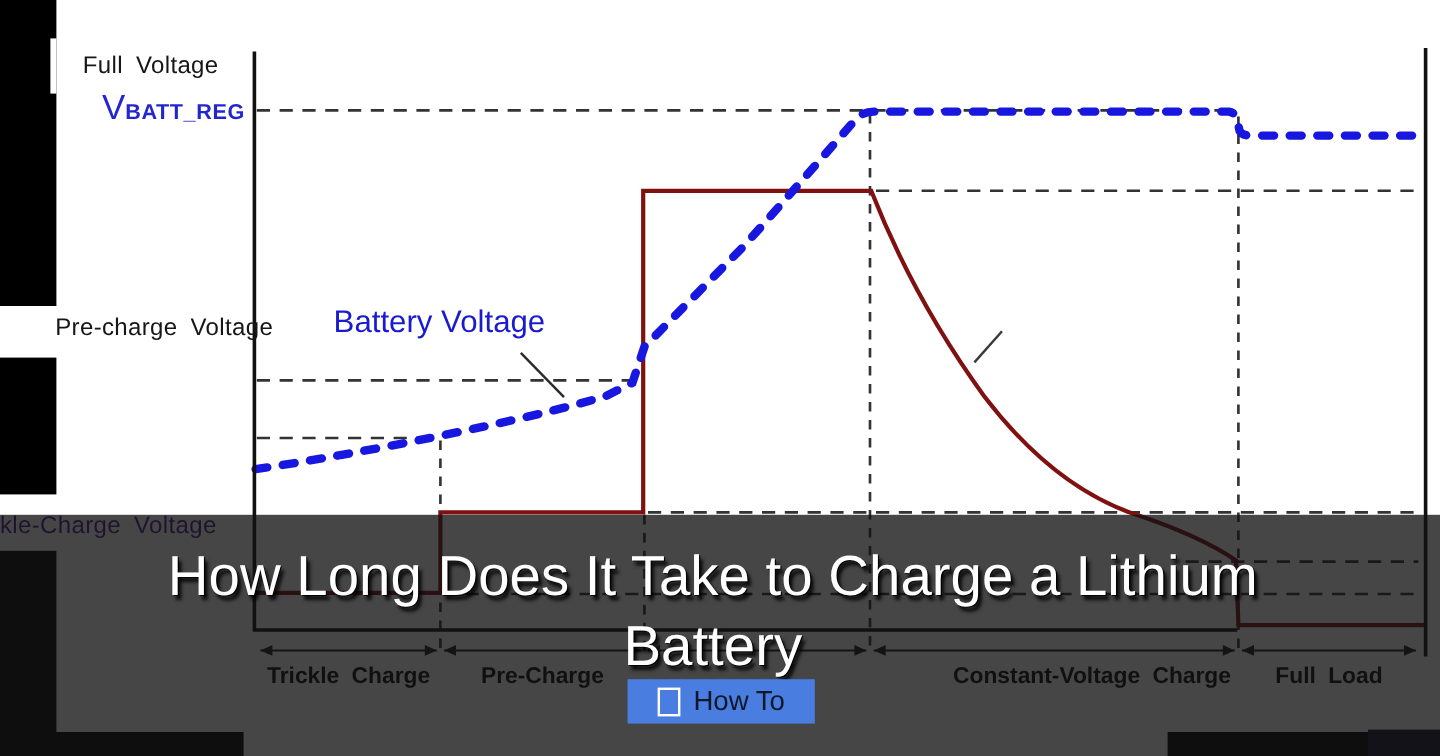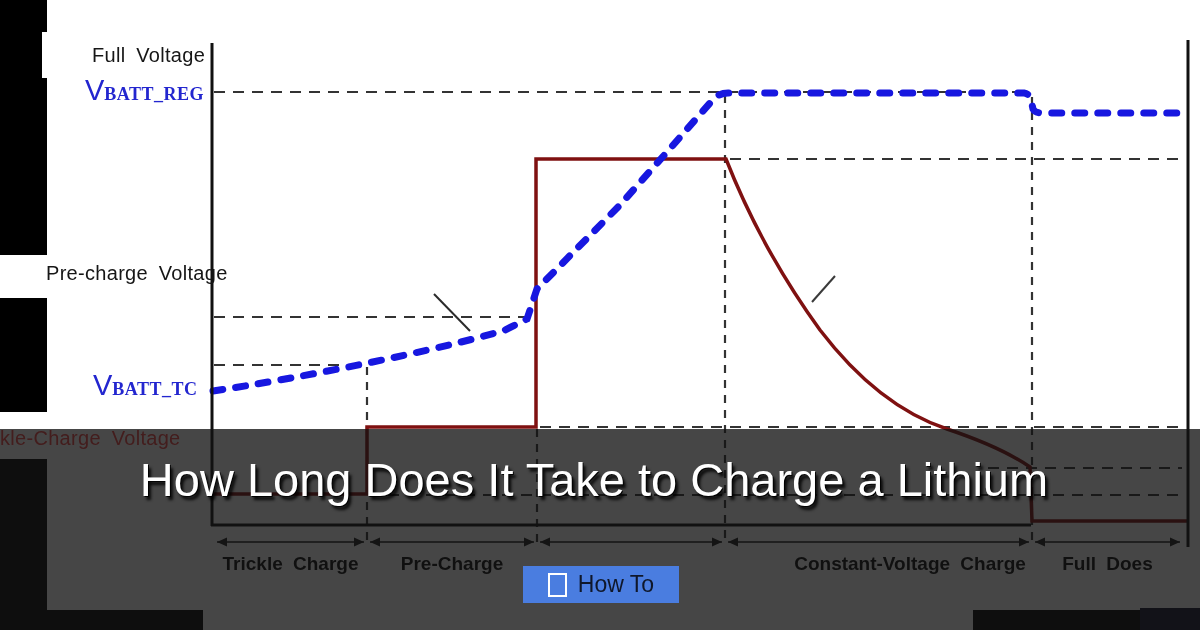--- a/index.html
+++ b/index.html
@@ -3,21 +3,21 @@
 <meta charset="utf-8">
 <style>
   html,body{margin:0;padding:0;background:#000;}
   #stage{position:relative;width:1200px;height:630px;background:#ffffff;overflow:hidden;
          font-family:"Liberation Sans", sans-serif;}
   #chart-svg{position:absolute;left:0;top:0;z-index:1;}
   .lbl{position:absolute;z-index:1;white-space:nowrap;}
   .axis-lbl{color:#161616;font-size:20px;font-weight:500;letter-spacing:0.3px;word-spacing:5px;}
   .vlbl{color:#2326cf;font-weight:500;}
   .vlbl .vmain{font-size:29px;}
-  .vlbl .vsub{font-size:18px;font-weight:600;letter-spacing:0.5px;font-family:Liberation Serif, serif;}
+  .vlbl .vsub{font-size:18px;font-weight:600;letter-spacing:0.5px;}
   .curve-lbl-blue{color:#1a1ad0;font-size:26px;}
   .curve-lbl-red{color:#8c1616;font-size:25px;}
   #frames{position:absolute;left:0;top:0;width:100%;height:100%;z-index:2;pointer-events:none;}
   #frames div{position:absolute;}
   #phase-labels{position:absolute;left:0;top:0;width:100%;height:100%;z-index:1;padding-left:45px;}
   .phase{position:absolute;top:553px;transform:translateX(-50%);font-size:19px;font-weight:bold;
          color:#0a0a0a;word-spacing:5px;white-space:nowrap;}
   #overlay-band{position:absolute;left:0;top:429px;width:1200px;height:201px;z-index:3;
                 background:rgba(18,18,18,0.78);}
   #title-block{position:absolute;left:0;top:451px;width:1188px;z-index:4;text-align:center;
@@ -62,53 +62,54 @@
       <polygon points="722,542 712,537.5 712,546.5" fill="#1c1c1c"></polygon>
       <polygon points="540,542 550,537.5 550,546.5" fill="#1c1c1c"></polygon>
       <line x1="728" y1="542" x2="1029" y2="542" stroke="#1c1c1c" stroke-width="1.7"></line>
       <polygon points="1029,542 1019,537.5 1019,546.5" fill="#1c1c1c"></polygon>
       <polygon points="728,542 738,537.5 738,546.5" fill="#1c1c1c"></polygon>
       <line x1="1035" y1="542" x2="1180" y2="542" stroke="#1c1c1c" stroke-width="1.7"></line>
       <polygon points="1180,542 1170,537.5 1170,546.5" fill="#1c1c1c"></polygon>
       <polygon points="1035,542 1045,537.5 1045,546.5" fill="#1c1c1c"></polygon>
     </svg>
 
-  <div class="lbl axis-lbl" style="left:92px;top:44px;text-align:right;">Full Voltage</div>
+  <div class="lbl axis-lbl" style="left:69px;top:44px;text-align:right;">Full Voltage</div>
 
   <div class="lbl vlbl" style="left:85px;top:74px;"><span class="vmain">V</span><span class="vsub">BATT_REG</span></div>
 
   <div class="lbl axis-lbl" style="left:2px;top:262px;margin-left:44px;">Pre-charge Voltage</div>
 
-  <div class="lbl vlbl" style="left:93px;top:369px;"><span class="vmain">V</span><span class="vsub">BATT_TC</span></div>
 
-  <div class="lbl axis-lbl" style="left:0px;top:427px;color:#ef4444;">kle-Charge Voltage</div>
+  <div class="lbl axis-lbl" style="left:0px;top:427px;color:#4c1d95;">kle-Charge Voltage</div>
 
+  <div class="lbl curve-lbl-blue" style="left:278px;top:253px;">Battery Voltage</div>
 
 
   <div id="phase-labels">
       <span class="phase" style="left: 290.5px;">Trickle Charge</span>
       <span class="phase" style="left: 452px;">Pre-Charge</span>
       <span class="phase" style="left: 910px;">Constant-Voltage Charge</span>
-      <span class="phase" style="left: 1107.5px;">Full Does</span>
+      <span class="phase" style="left: 1107.5px;">Full Load</span>
     </div>
 
   <div id="frames">
       <div style="left: 0px; top: 0px; width: 47px; height: 255px; background: rgb(0, 0, 0);"></div>
       <div style="left: 42px; top: 32px; width: 5px; height: 46px; background: rgb(255, 255, 255);"></div>
       <div style="left: 0px; top: 298px; width: 47px; height: 114px; background: rgb(0, 0, 0);"></div>
       <div style="left: 0px; top: 459px; width: 47px; height: 151px; background: rgb(0, 0, 0);"></div>
       <div style="left: 0px; top: 610px; width: 203px; height: 20px; background: rgb(0, 0, 0);"></div>
       <div style="left: 973px; top: 610px; width: 227px; height: 20px; background: rgb(0, 0, 0);"></div>
       <div style="left: 1140px; top: 608px; width: 60px; height: 22px; background: rgb(21, 21, 46);"></div>
     </div>
 
   <div id="overlay-band"></div>
 
   <div id="title-block">
     <div>How Long Does It Take to Charge a Lithium</div>
+    <div>Battery</div>
   </div>
 
   <div id="badge" style="background: rgb(74, 125, 224);">
     <span class="tofu"></span>
     <span>How To</span>
   </div>
 
 </div>
 
 </body></html>

